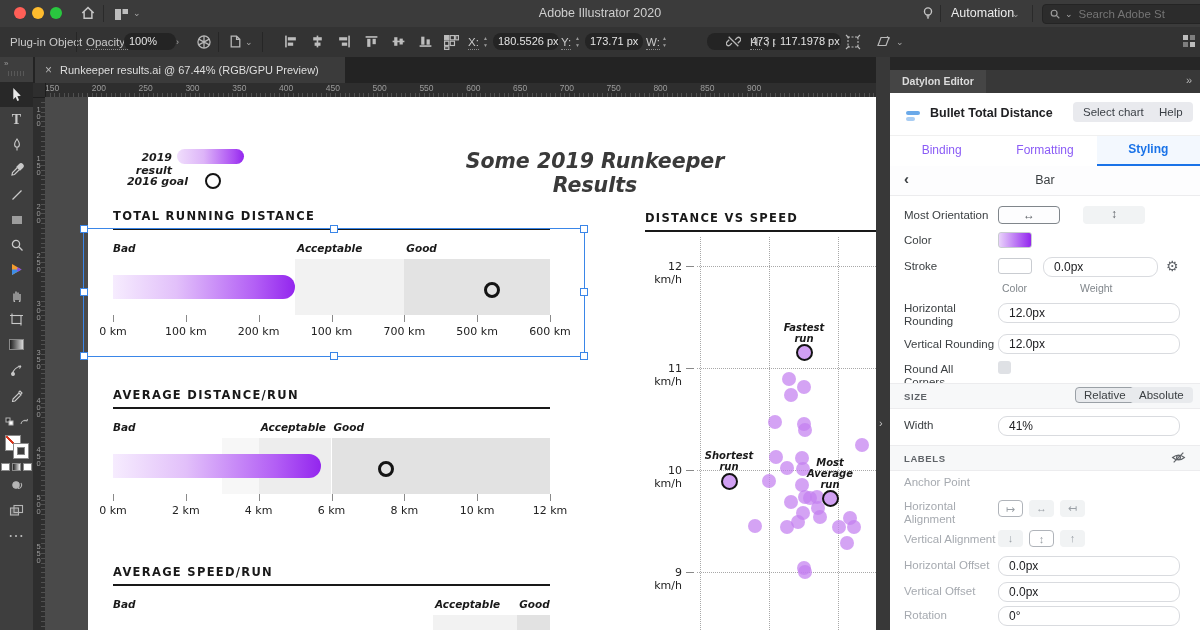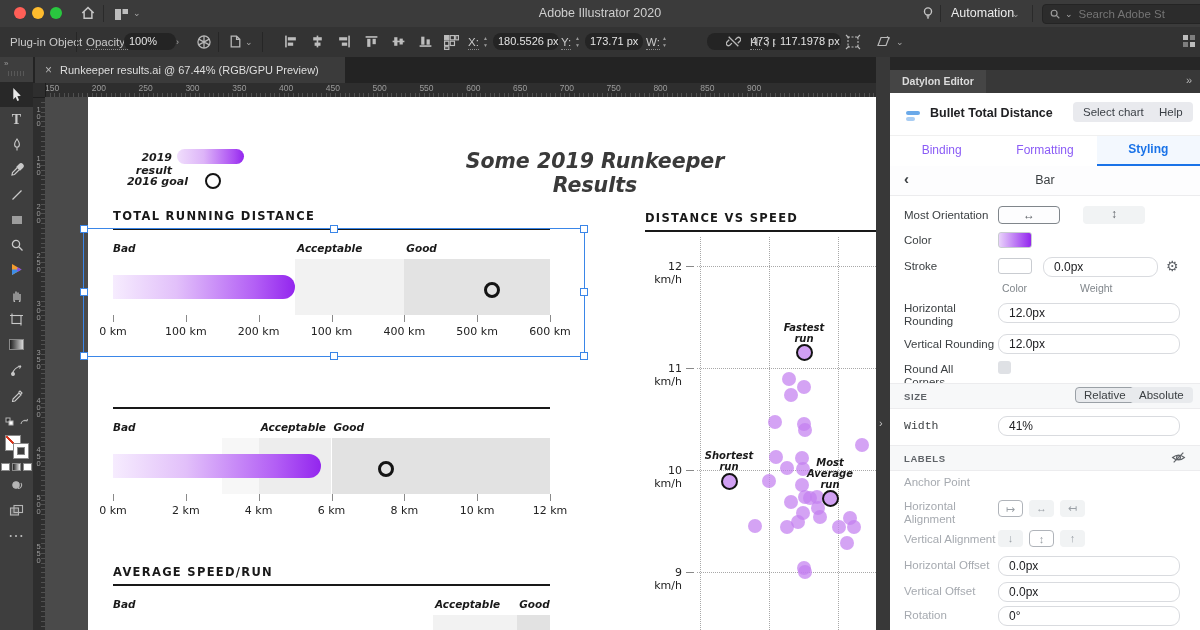--- a/index.html
+++ b/index.html
@@ -389,27 +389,28 @@
         <div style="position: absolute; left: 370.733px; top: 73px; width: 16px; height: 16px; border: 3px solid rgb(20, 20, 20); border-radius: 50%; box-sizing: border-box;"></div>
         <div style="position: absolute; left: 0px; top: 106px; width: 1px; height: 7px; background: rgb(138, 138, 138);"></div>
         <div style="font: 11px &quot;DejaVu Sans&quot;, sans-serif; position: absolute; left: -26px; top: 116px; width: 52px; text-align: center; color: rgb(34, 34, 34);">0 km</div>
         <div style="position: absolute; left: 72.8333px; top: 106px; width: 1px; height: 7px; background: rgb(138, 138, 138);"></div>
         <div style="font: 11px &quot;DejaVu Sans&quot;, sans-serif; position: absolute; left: 46.8333px; top: 116px; width: 52px; text-align: center; color: rgb(34, 34, 34);">100 km</div>
         <div style="position: absolute; left: 145.667px; top: 106px; width: 1px; height: 7px; background: rgb(138, 138, 138);"></div>
         <div style="font: 11px &quot;DejaVu Sans&quot;, sans-serif; position: absolute; left: 119.667px; top: 116px; width: 52px; text-align: center; color: rgb(34, 34, 34);">200 km</div>
         <div style="position: absolute; left: 218.5px; top: 106px; width: 1px; height: 7px; background: rgb(138, 138, 138);"></div>
         <div style="font: 11px &quot;DejaVu Sans&quot;, sans-serif; position: absolute; left: 192.5px; top: 116px; width: 52px; text-align: center; color: rgb(34, 34, 34);">100 km</div>
         <div style="position: absolute; left: 291.333px; top: 106px; width: 1px; height: 7px; background: rgb(138, 138, 138);"></div>
-        <div style="font: 11px &quot;DejaVu Sans&quot;, sans-serif; position: absolute; left: 265.333px; top: 116px; width: 52px; text-align: center; color: rgb(34, 34, 34);">400 km</div>
+        <div style="font: 11px &quot;DejaVu Sans&quot;, sans-serif; position: absolute; left: 265.333px; top: 116px; width: 52px; text-align: center; color: rgb(34, 34, 34);">700 km</div>
         <div style="position: absolute; left: 364.167px; top: 106px; width: 1px; height: 7px; background: rgb(138, 138, 138);"></div>
         <div style="font: 11px &quot;DejaVu Sans&quot;, sans-serif; position: absolute; left: 338.167px; top: 116px; width: 52px; text-align: center; color: rgb(34, 34, 34);">500 km</div>
         <div style="position: absolute; left: 437px; top: 106px; width: 1px; height: 7px; background: rgb(138, 138, 138);"></div>
         <div style="font: 11px &quot;DejaVu Sans&quot;, sans-serif; position: absolute; left: 411px; top: 116px; width: 52px; text-align: center; color: rgb(34, 34, 34);">600 km</div>
       </div>
       <div style="position: absolute; left: 25px; top: 291px; width: 437px; height: 145px;">
+        <div style="font: bold 11.5px &quot;DejaVu Sans&quot;, sans-serif; letter-spacing: 1.3px; color: rgb(25, 25, 25);">AVERAGE DISTANCE/RUN</div>
         <div style="position: absolute; left: 0px; top: 19px; width: 437px; height: 2px; background: rgb(25, 25, 25);"></div>
         <div style="position: absolute; left: 0px; top: 50px; width: 109.25px; height: 56px; background: rgb(255, 255, 255);"></div>
         <div style="font: italic bold 10.5px &quot;DejaVu Sans&quot;, sans-serif; position: absolute; left: 0px; top: 33px; color: rgb(25, 25, 25); white-space: nowrap;">Bad</div>
         <div style="position: absolute; left: 109.25px; top: 50px; width: 36.4167px; height: 56px; background: rgb(247, 247, 247);"></div>
         <div style="position: absolute; left: 145.667px; top: 50px; width: 72.8333px; height: 56px; background: rgb(237, 237, 237);"></div>
         <div style="font: italic bold 10.5px &quot;DejaVu Sans&quot;, sans-serif; position: absolute; left: 147.667px; top: 33px; color: rgb(25, 25, 25); white-space: nowrap;">Acceptable</div>
         <div style="position: absolute; left: 218.5px; top: 50px; width: 218.5px; height: 56px; background: rgb(226, 226, 226);"></div>
         <div style="font: italic bold 10.5px &quot;DejaVu Sans&quot;, sans-serif; position: absolute; left: 220.5px; top: 33px; color: rgb(25, 25, 25); white-space: nowrap;">Good</div>
         <div style="position: absolute; left: 0px; top: 66px; width: 207.575px; height: 24px; border-radius: 0px 12px 12px 0px; background: linear-gradient(90deg, rgb(246, 236, 254) 0%, rgb(226, 192, 250) 35%, rgb(179, 95, 245) 78%, rgb(147, 38, 238) 100%);"></div>
         <div style="position: absolute; left: 265.125px; top: 73px; width: 16px; height: 16px; border: 3px solid rgb(20, 20, 20); border-radius: 50%; box-sizing: border-box;"></div>
@@ -559,21 +560,21 @@
     <span class="prow-label" style="top:245px;">Vertical Rounding</span>
     <input class="pinput" style="top: 241px;" value="12.0px">
     <span class="prow-label" style="top:270px;">Round All Corners</span>
     <span style="position:absolute;left:108px;top:268px;width:13px;height:13px;background:#dfe1e5;border-radius:3px;"></span>
 
     <div class="secband" style="top:290px;">
       <span class="sectitle">SIZE</span>
       <span style="position:absolute;left:185px;top:3px;background:#e8eaed;border:1px solid #9aa0a6;border-radius:4px;font-size:11.5px;color:#3c4043;padding:1px 8px;">Relative</span>
       <span style="position:absolute;left:240px;top:3px;background:#e8eaed;border:1px solid transparent;border-radius:4px;font-size:11.5px;color:#3c4043;padding:1px 8px;">Absolute</span>
     </div>
-    <span class="prow-label" style="top:326px;font-family:Liberation Mono, monospace;">Width</span>
+    <span class="prow-label" style="top:326px;">Width</span>
     <input class="pinput" style="top: 323px;" value="41%">
 
     <div class="secband" style="top:352px;">
       <span class="sectitle">LABELS</span>
       <span style="position:absolute;right:14px;top:4px;">
         <svg width="15" height="15" viewBox="0 0 14 14" fill="none" stroke="#5f6368" stroke-width="1.1">
             <path d="M1.5 7 Q7 2.5 12.5 7 Q7 11.5 1.5 7 z"></path>
             <circle cx="7" cy="7" r="1.8"></circle>
             <path d="M2.5 11.5 L11.5 2.5"></path>
           </svg>

